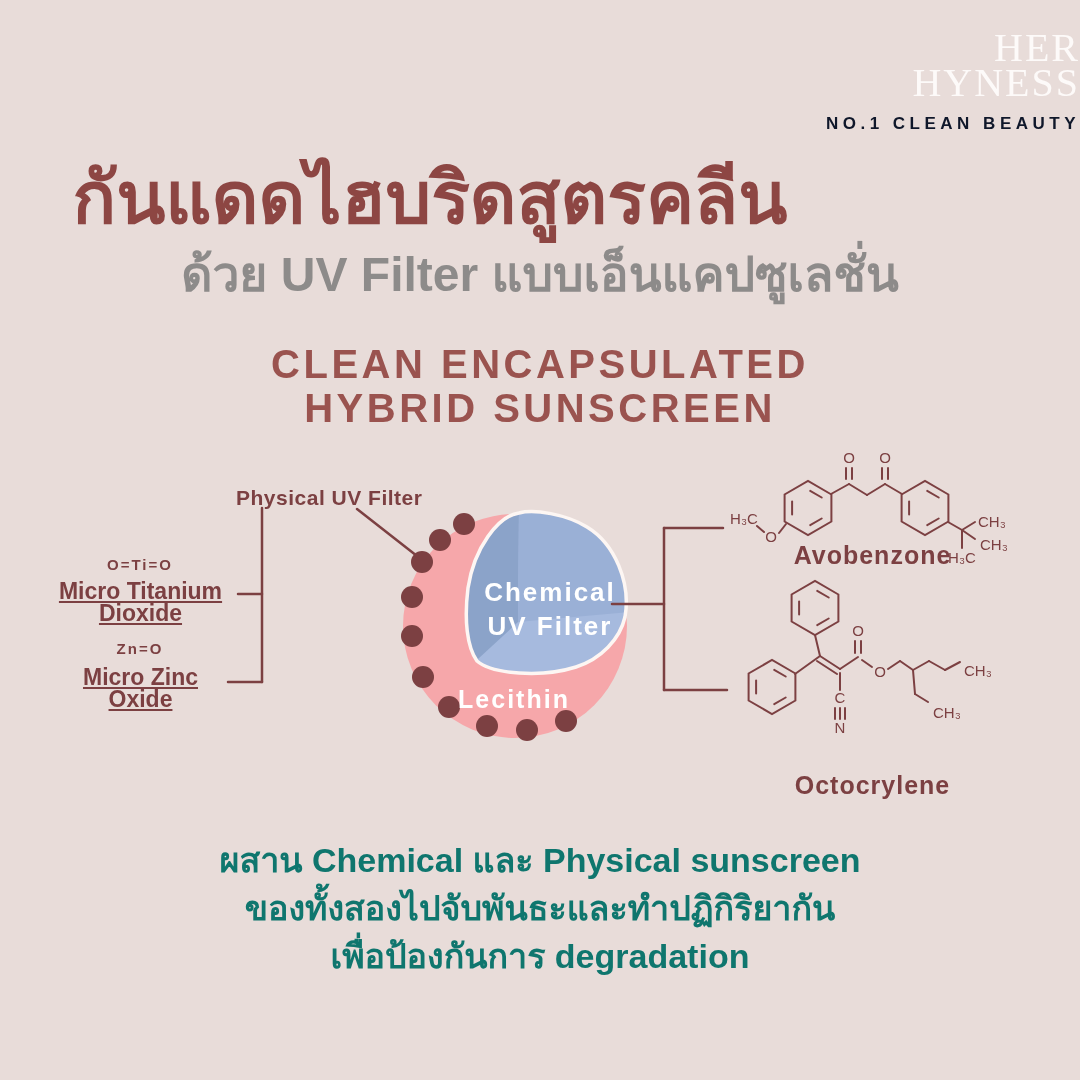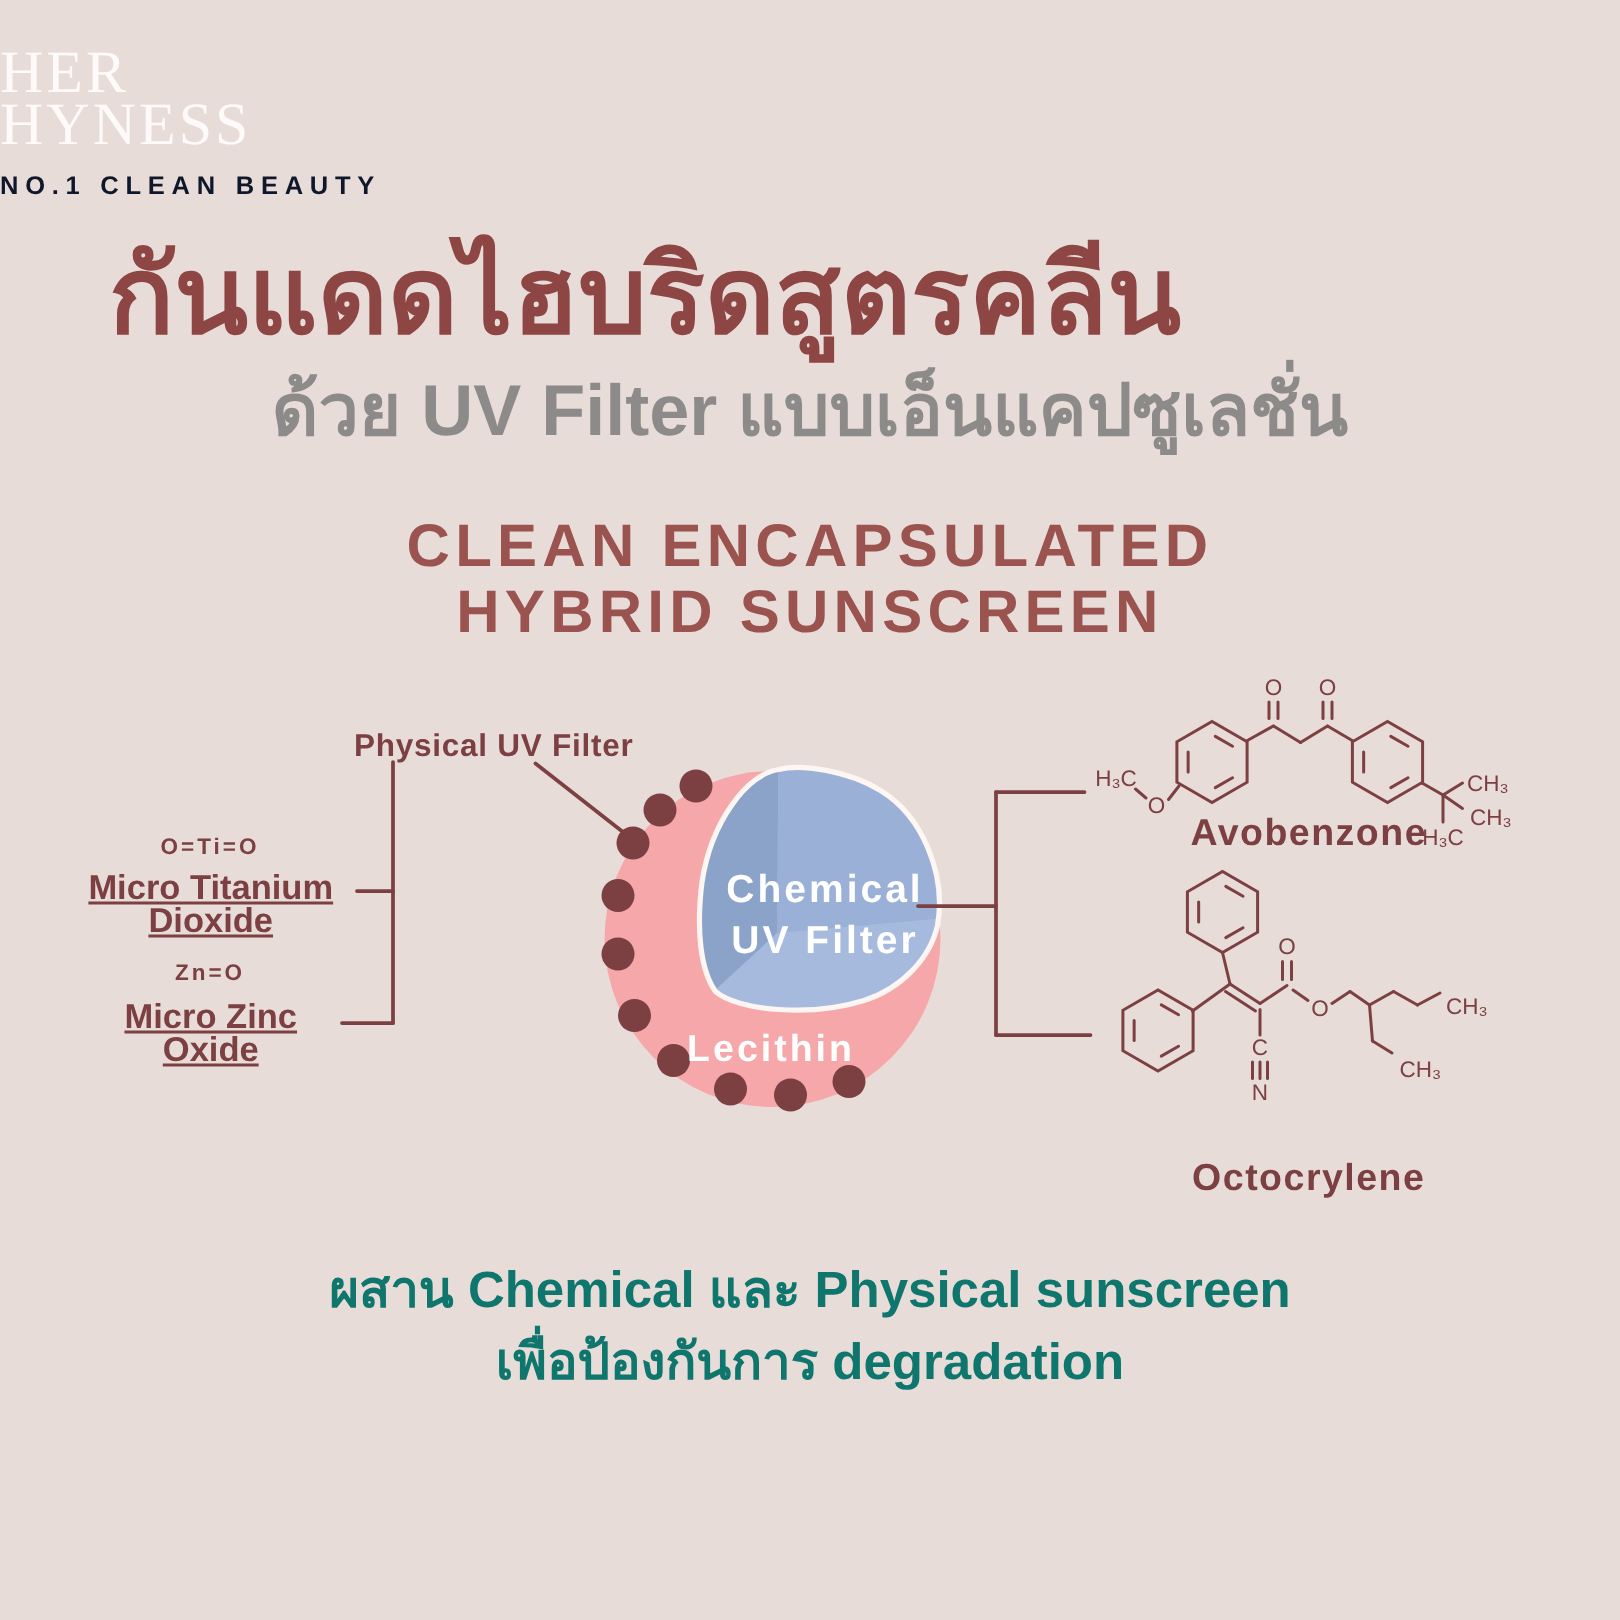--- a/index.html
+++ b/index.html
@@ -4,21 +4,21 @@
 <style>
   html,body{margin:0;padding:0;}
   body{
     width:1080px;height:1080px;position:relative;overflow:hidden;
     background:#e8dcd9;
     font-family:"Liberation Sans",sans-serif;
   }
   .abs{position:absolute;}
   .center{text-align:center;}
   
-  .brand{top:30px;left:0;width:1080px;text-align:left;color:#fdfaf9;}
+  .brand{top:30px;left:0;width:1080px;text-align:right;color:#fdfaf9;}
   .brand-serif{font-family:"Liberation Serif",serif;font-size:40px;line-height:35px;letter-spacing:2px;font-weight:500;}
   .brand-tag{margin-top:14px;font-size:17px;font-weight:bold;letter-spacing:4.5px;color:#0f172a;}
   
   .thai-title{top:150px;left:0;width:860px;font-size:72px;line-height:96px;font-weight:bold;color:#8d4643;}
   .thai-sub{top:244px;left:0;width:1080px;font-size:48px;line-height:62px;font-weight:600;color:#8d8b8a;}
   .eng-head{top:322px;left:0;width:1080px;font-size:40px;line-height:44px;font-weight:bold;letter-spacing:3.5px;color:#9a534f;margin-top:20px;}
   
   .lbl{color:#7c4042;font-weight:bold;}
   .physical{left:236px;top:486px;font-size:21px;letter-spacing:.5px;white-space:nowrap;}
   .formula{left:60px;width:160px;text-align:center;font-size:15px;font-weight:bold;letter-spacing:2px;color:#7c4042;}
@@ -192,14 +192,15 @@
   <div>Chemical</div>
   <div>UV Filter</div>
 </div>
 <div class="abs in-blob leci">Lecithin</div>
 
 <div class="abs lbl cname av">Avobenzone</div>
 <div class="abs lbl cname oc">Octocrylene</div>
 
 <div class="abs footer center">
   <div>ผสาน Chemical และ Physical sunscreen</div>
+  <div>ของทั้งสองไปจับพันธะและทำปฏิกิริยากัน</div>
   <div>เพื่อป้องกันการ degradation</div>
 </div>
 
 </body></html>

